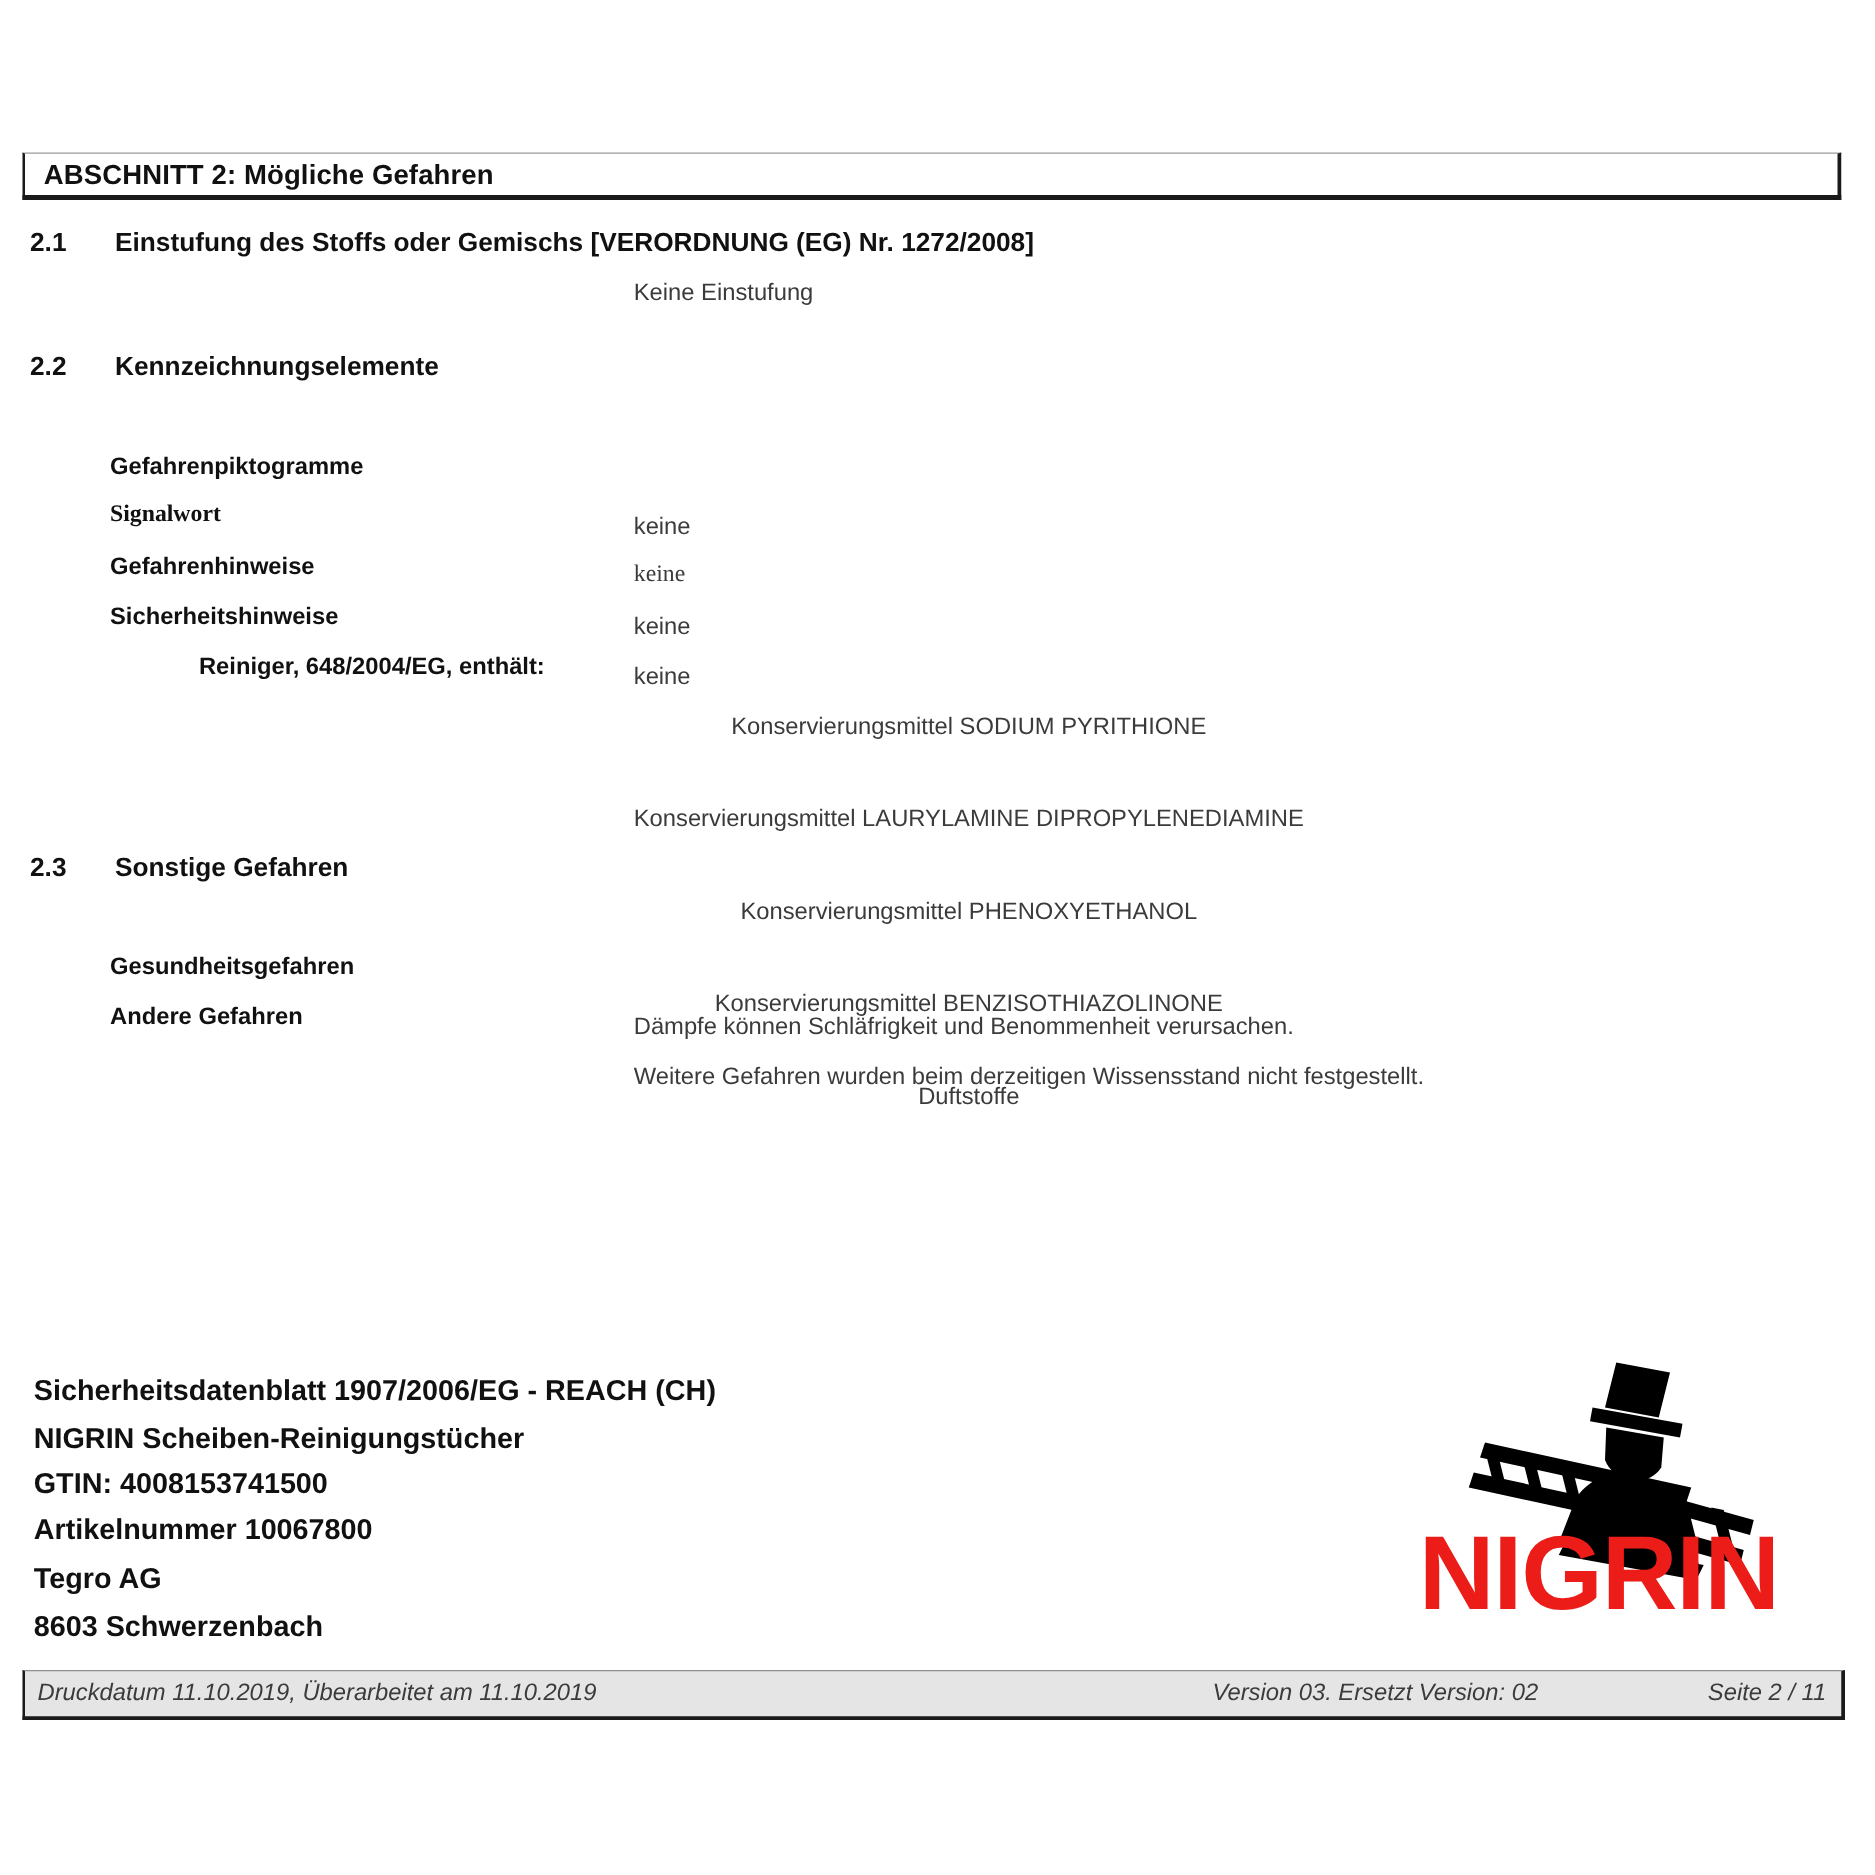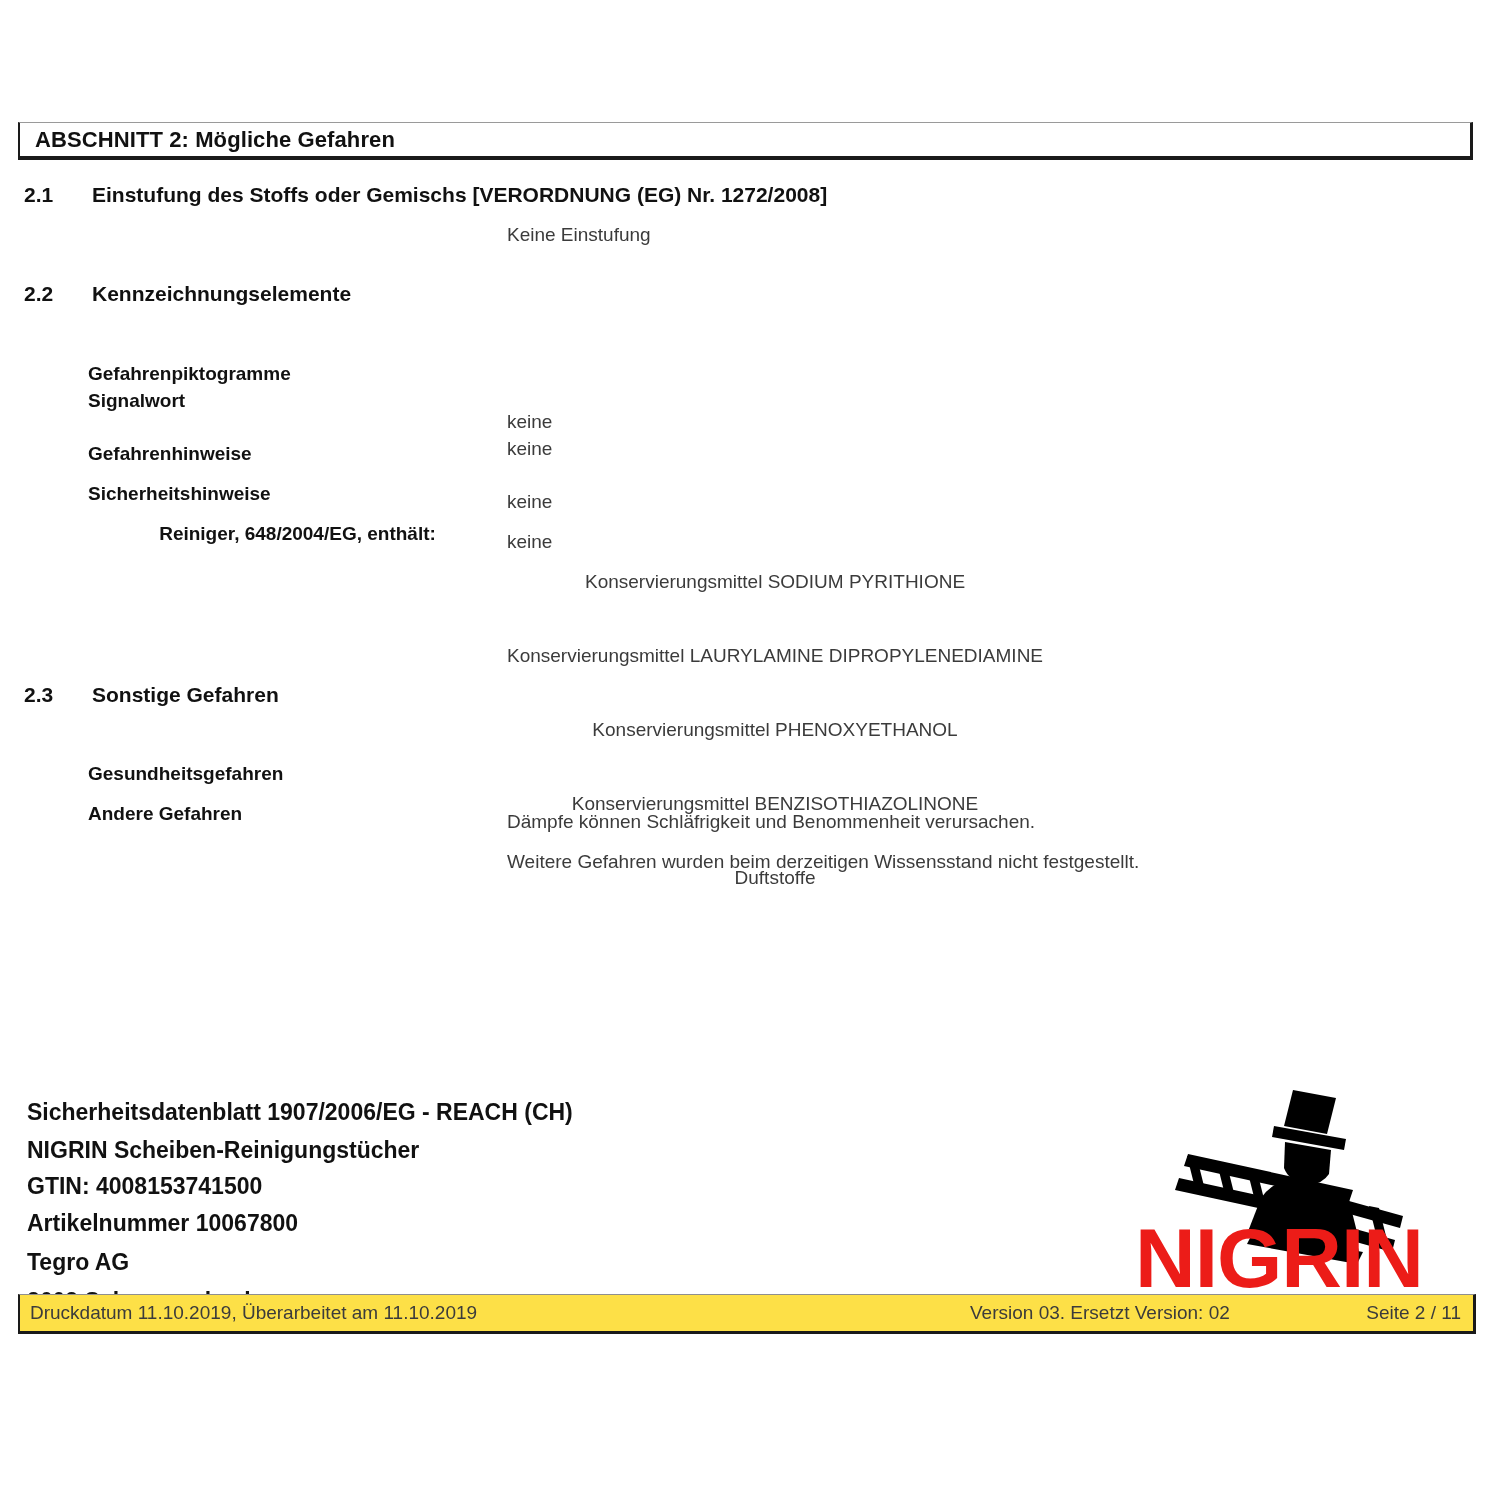--- a/index.html
+++ b/index.html
@@ -100,21 +100,21 @@
   }
   .kv-value {
     font-size: 19px;
     color: #3b3b3b;
     line-height: 26px;
     white-space: nowrap;
   }
   .kv-value .vline { display: block; margin-top: 48px; }
 
   #r-pikto   { top: 361px; }
-  #r-signal  { top: 388px; }
+  #r-signal  { top: 399px; font-family: Liberation Serif, serif; }
   #r-hinw    { top: 441px; }
   #r-sicher  { top: 481px; }
   #r-rein    { top: 521px; text-align: center; }
   #r-gesund  { top: 761px; }
   #r-andere  { top: 801px; }
 
   
   .footer-block {
     position: absolute;
     left: 27px;
@@ -137,32 +137,33 @@
     top: 1082px;
     width: 345px;
     height: 215px;
   }
   .logo svg { display: block; width: 345px; height: 215px; }
 
   
   .footer-bar {
     position: absolute;
     left: 18px;
-    top: 1294px;
+    top: 1336px;
     width: 1458px;
     height: 40px;
     box-sizing: border-box;
     border-top: 1px solid #8f8f8f;
     border-left: 2px solid #1a1a1a;
     border-right: 3px solid #1a1a1a;
     border-bottom: 3px solid #1a1a1a;
-    background: #fde047;
+    background: #e5e5e5;
     display: flex;
     align-items: center;
     position: absolute;
+    font-style: italic;
   }
   .footer-bar .fb-left {
     position: absolute;
     left: 10px;
     font-size: 19px;
     color: #3b3b3b;
     white-space: nowrap;
   }
   .footer-bar .fb-mid {
     position: absolute;

